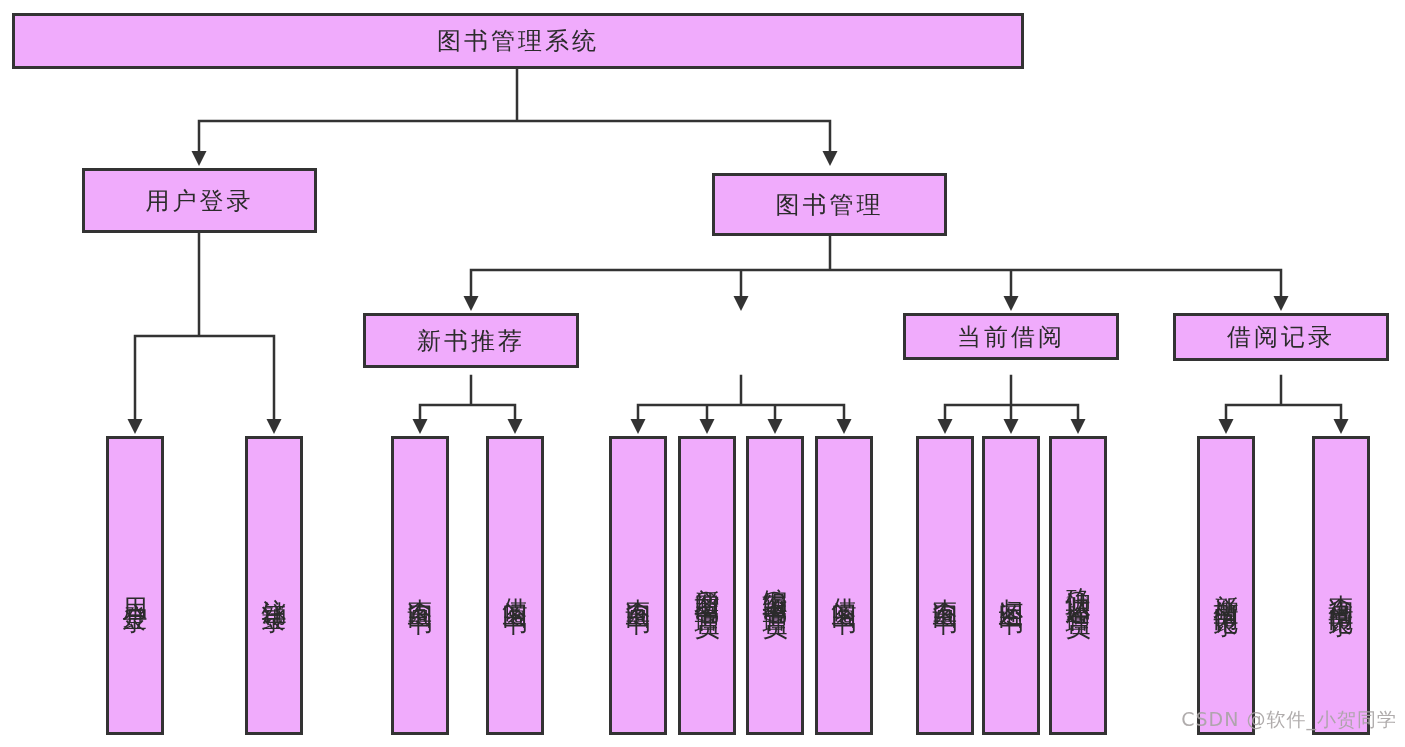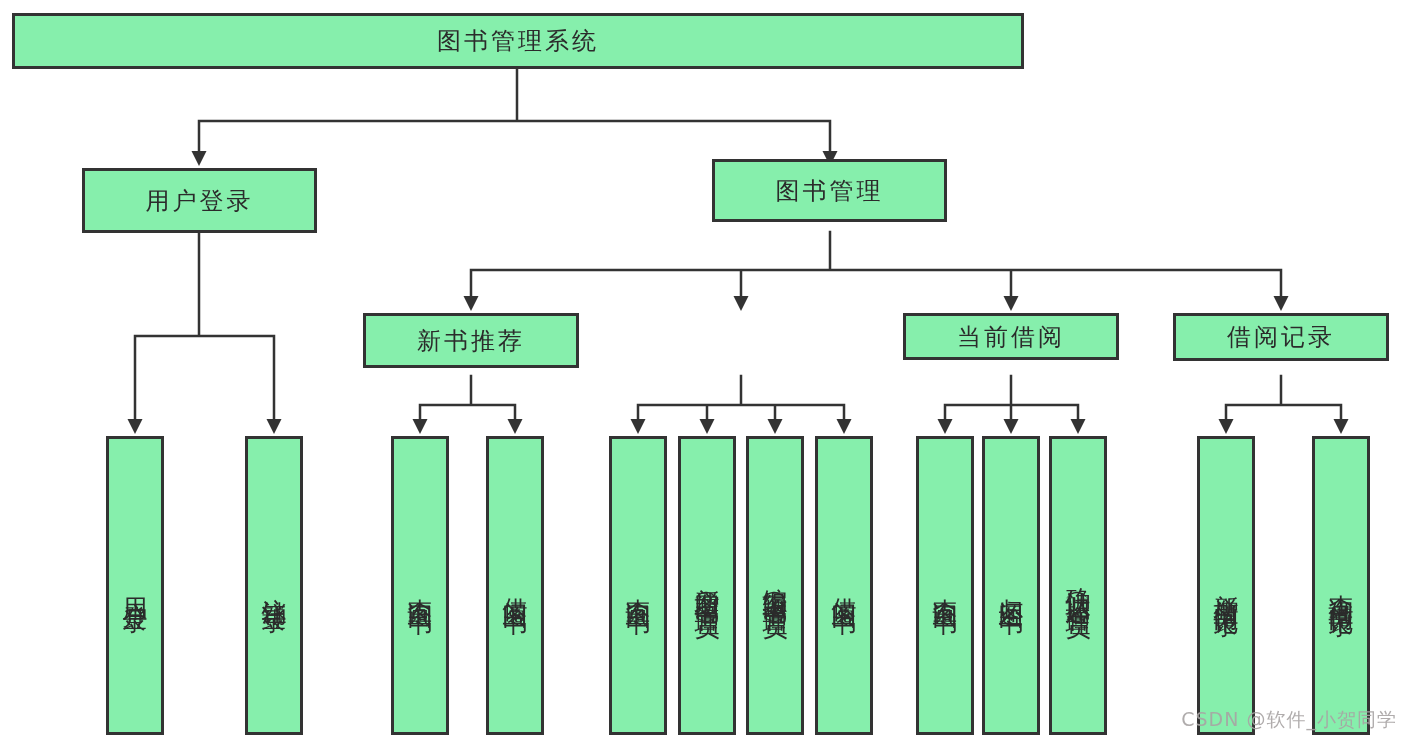--- a/index.html
+++ b/index.html
@@ -13,35 +13,35 @@
   body{
     width:1405px;height:747px;
     font-family:"DejaVu Sans","Liberation Sans",sans-serif;
     position:relative;overflow:hidden;
   }
   .stage{position:relative;width:1405px;height:747px;background:var(--bg);}
   .connectors{position:absolute;left:0;top:0;width:1405px;height:747px;}
   .connectors path{stroke:var(--line);stroke-width:2.5;fill:none;stroke-linecap:square;}
   .connectors polygon{fill:var(--line);stroke:none;}
   .node{
-    position:absolute;background:#86efac;border:3px solid var(--line);
+    position:absolute;background:#f0abfc;border:3px solid var(--line);
     display:flex;align-items:center;justify-content:center;
     color:var(--text);
   }
   .h-node{font-size:24px;letter-spacing:3px;white-space:nowrap;}
   .leaf{top:436px;width:58px;height:299px;}
   .v-label{
     writing-mode:vertical-rl;
     font-size:25px;letter-spacing:4px;line-height:1;
     color:var(--text);
   }
   
   .n-root{left:12px;top:13px;width:1012px;height:56px;}
   .n-b0{left:82px;top:168px;width:235px;height:65px;}
-  .n-b1{left:712px;top:159px;width:235px;height:63px;}
+  .n-b1{left:712px;top:173px;width:235px;height:63px;}
   .n-s0{left:363px;top:313px;width:216px;height:55px;}
   .n-s1{left:633px;top:313px;width:216px;height:63px;}
   .n-s2{left:903px;top:313px;width:216px;height:47px;}
   .n-s3{left:1173px;top:313px;width:216px;height:48px;}
   .n-l0{left:106px;}  .n-l1{left:245px;}
   .n-l2{left:391px;}  .n-l3{left:486px;}
   .n-l4{left:609px;}  .n-l5{left:678px;}
   .n-l6{left:746px;}  .n-l7{left:815px;}
   .n-l8{left:916px;}  .n-l9{left:982px;}
   .n-l10{left:1049px;}

